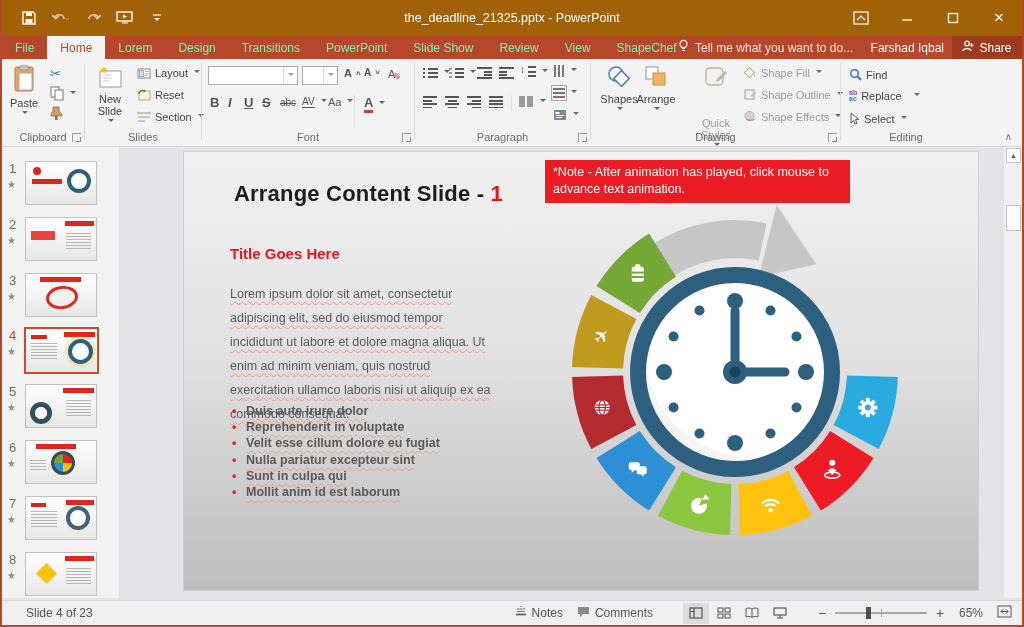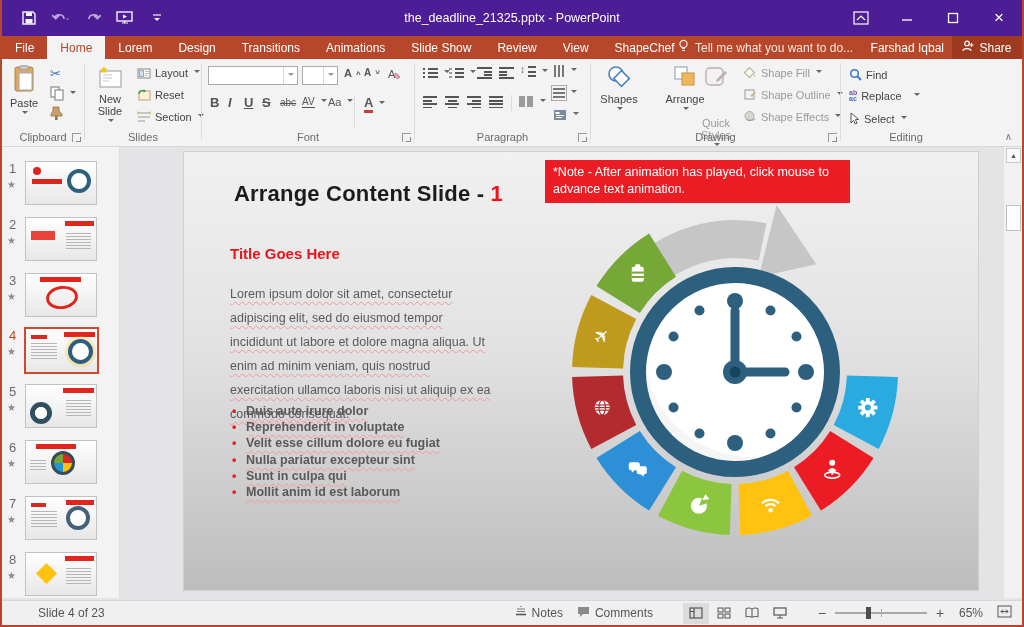--- a/index.html
+++ b/index.html
@@ -1,31 +1,31 @@
 <!DOCTYPE html>
 <html><head>
 <meta charset="utf-8">
 <style>
   html,body{margin:0;padding:0;background:#888;}
   *{box-sizing:border-box;font-family:"Liberation Sans","DejaVu Sans",sans-serif;-webkit-font-smoothing:antialiased;}
   .app{position:relative;width:1024px;height:627px;background:#e4e4e6;overflow:hidden;
        border-left:2px solid #b7472a;border-right:2px solid #b7472a;border-bottom:2px solid #b7472a;}
 
   
-  .titlebar{position:absolute;left:0;top:0;right:0;height:36px;background:#4c1d95;color:#fff;}
+  .titlebar{position:absolute;left:0;top:0;right:0;height:36px;background:#a16207;color:#fff;}
   .qat{position:absolute;left:18px;top:0;height:36px;display:flex;align-items:center;gap:14px;}
   .qat .qbtn{width:18px;height:18px;display:flex;align-items:center;justify-content:center;opacity:.95;}
   .win-title{position:absolute;left:0;right:0;top:0;height:36px;display:flex;align-items:center;justify-content:center;
              font-size:12.5px;color:#fff;pointer-events:none;}
   .winctrls{position:absolute;right:0;top:0;height:36px;display:flex;}
   .wbtn{width:46px;height:36px;display:flex;align-items:center;justify-content:center;color:#fff;font-size:14px;}
 
   
   .tabrow{position:absolute;left:0;top:36px;right:0;height:23px;background:#b7472a;display:flex;align-items:stretch;}
-  .rtab{padding:0 13px;display:flex;align-items:center;font-size:12px;color:#ffffff;white-space:nowrap;}
+  .rtab{padding:0 13px;display:flex;align-items:center;font-size:12px;color:#86efac;white-space:nowrap;}
   .rtab.active{background:#f3f3f4;color:#b7472a;}
   .tellme{position:absolute;left:676px;top:36px;height:23px;display:flex;align-items:center;gap:6px;color:#f7e6df;font-size:12px;}
   .username{position:absolute;right:78px;top:36px;height:23px;display:flex;align-items:center;color:#fff;font-size:12px;}
   .sharebtn{position:absolute;right:0;top:36px;height:23px;width:70px;background:#9e3a20;color:#fff;font-size:12px;
             display:flex;align-items:center;justify-content:center;gap:5px;}
 
   
   .ribbon{position:absolute;left:0;top:59px;right:0;height:88px;background:#f3f3f4;border-bottom:1px solid #d8d8d8;font-size:11px;color:#444;}
   .rgroup{position:absolute;top:0;height:100%;}
   .gdiv{position:absolute;top:4px;bottom:6px;width:1px;background:#dcdcdc;}
@@ -117,21 +117,21 @@
 
   
   .vscroll{position:absolute;right:0;top:147px;width:19px;bottom:27px;background:#f1f1f1;border-left:1px solid #e2e2e2;}
   .vs-btn{position:absolute;top:1px;left:2px;width:15px;height:15px;background:#fbfbfb;border:1px solid #c8c8c8;
           display:flex;align-items:center;justify-content:center;font-size:7px;color:#555;}
   .vs-thumb{position:absolute;top:58px;left:2px;width:15px;height:26px;background:#ffffff;border:1px solid #c2c2c2;}
 
   
   .statusbar{position:absolute;left:0;right:0;bottom:0;height:25px;background:#f0f0f0;border-top:1px solid #d6d6d6;
              display:flex;align-items:center;font-size:12px;color:#555;}
-  .sb-left{margin-left:36px;}
+  .sb-left{margin-left:24px;}
   .sb-right{margin-left:auto;display:flex;align-items:center;gap:14px;margin-right:10px;}
   .sb-item{display:flex;align-items:center;gap:5px;}
   .viewbtns{display:flex;align-items:center;gap:2px;margin-left:16px;}
   .vbtn{width:26px;height:21px;display:flex;align-items:center;justify-content:center;}
   .vbtn.on{background:#dcdcdc;}
   .zoomslider{display:flex;align-items:center;gap:8px;margin-left:10px;}
   .ztrack{position:relative;width:92px;height:2px;background:#a9a9a9;}
   .ztick{position:absolute;left:50%;top:-3px;width:1px;height:8px;background:#a9a9a9;}
   .zthumb{position:absolute;left:34%;top:-5px;width:5px;height:12px;background:#4d4d4d;}
   .zsign{font-size:14px;color:#555;width:10px;text-align:center;}
@@ -198,21 +198,21 @@
       <span class="wbtn" style="font-size:17px;">×</span>
     </div>
   </div>
 
   <div class="tabrow">
     <span class="rtab">File</span>
     <span class="rtab active">Home</span>
     <span class="rtab">Lorem</span>
     <span class="rtab">Design</span>
     <span class="rtab">Transitions</span>
-    <span class="rtab">Animations</span>
+    <span class="rtab">PowerPoint</span>
     <span class="rtab">Slide Show</span>
     <span class="rtab">Review</span>
     <span class="rtab">View</span>
     <span class="rtab">ShapeChef</span>
   </div>
   <div class="tellme">
     <span><svg width="11" height="14" viewBox="0 0 11 14">
           <circle cx="5.5" cy="5" r="3.6" fill="none" stroke="#f7e6df" stroke-width="1.2"></circle>
           <path d="M4 9.5 h3 M4 11.5 h3" stroke="#f7e6df" stroke-width="1.2"></path>
         </svg></span>
@@ -431,21 +431,21 @@
 
     <div class="rgroup" style="left:589px;width:249px;">
       <div class="bigbtn" style="left:6px;width:44px;">
         <span><svg width="26" height="24" viewBox="0 0 26 24">
               <circle cx="10" cy="9" r="7" fill="#fff" stroke="#4a7fc1" stroke-width="1.6"></circle>
               <rect x="10" y="8" width="11" height="11" fill="#fff" stroke="#4a7fc1" stroke-width="1.6" transform="rotate(45 15.5 13.5)"></rect>
             </svg></span>
         <span>Shapes</span>
           <span class="crt"></span>
       </div>
-      <div class="bigbtn" style="left:71px;width:46px;">
+      <div class="bigbtn" style="left:42px;width:46px;">
         <span><svg width="26" height="24" viewBox="0 0 26 24">
               <rect x="3" y="2" width="12" height="12" fill="#fff" stroke="#8a9ab0"></rect>
               <rect x="10" y="8" width="12" height="12" fill="#eeb75f" stroke="#c8923a"></rect>
             </svg></span>
         <span>Arrange</span>
           <span class="crt"></span>
       </div>
       <div class="bigbtn" style="left:104px;width:42px;color:#9a9a9a;">
         <span><svg width="26" height="24" viewBox="0 0 26 24">
               <rect x="3" y="3" width="17" height="17" rx="4" fill="#f6f0f2" stroke="#b9b0ac" stroke-width="1.4"></rect>

